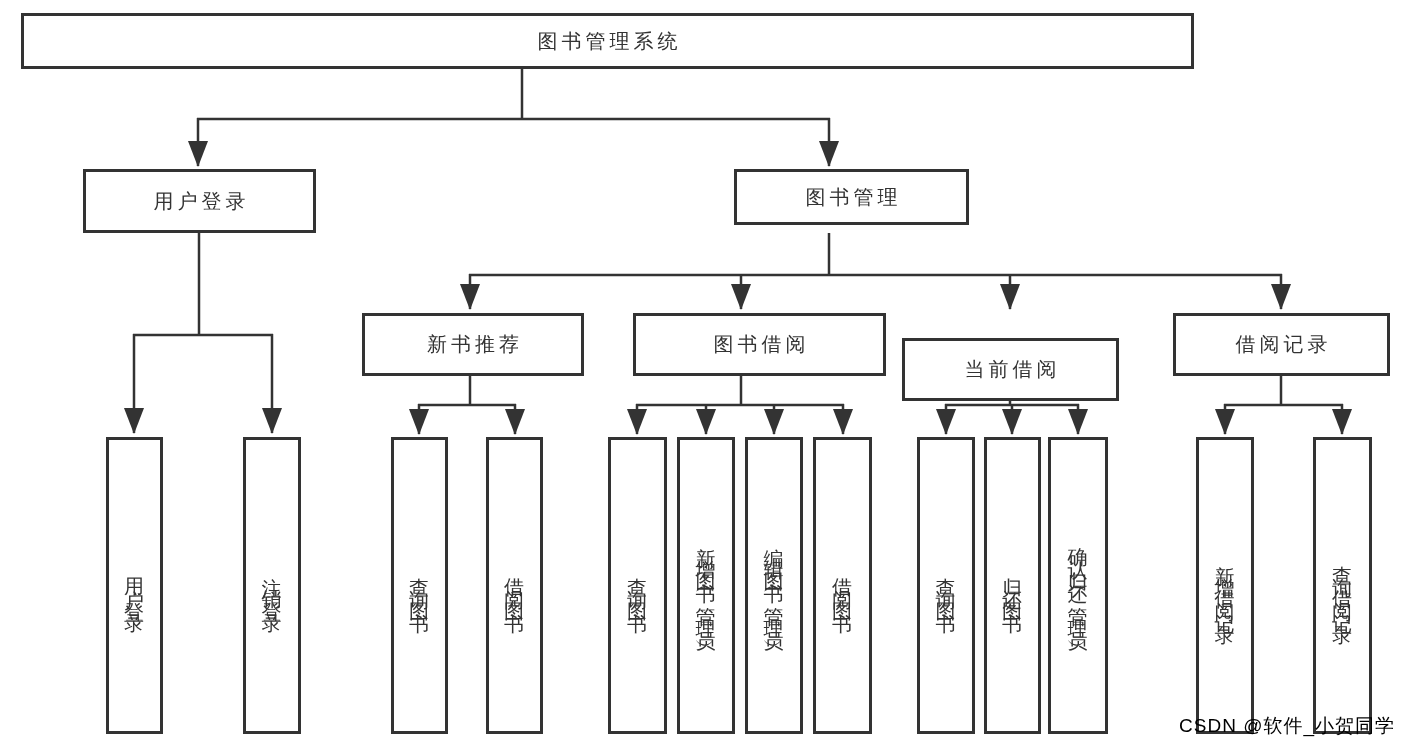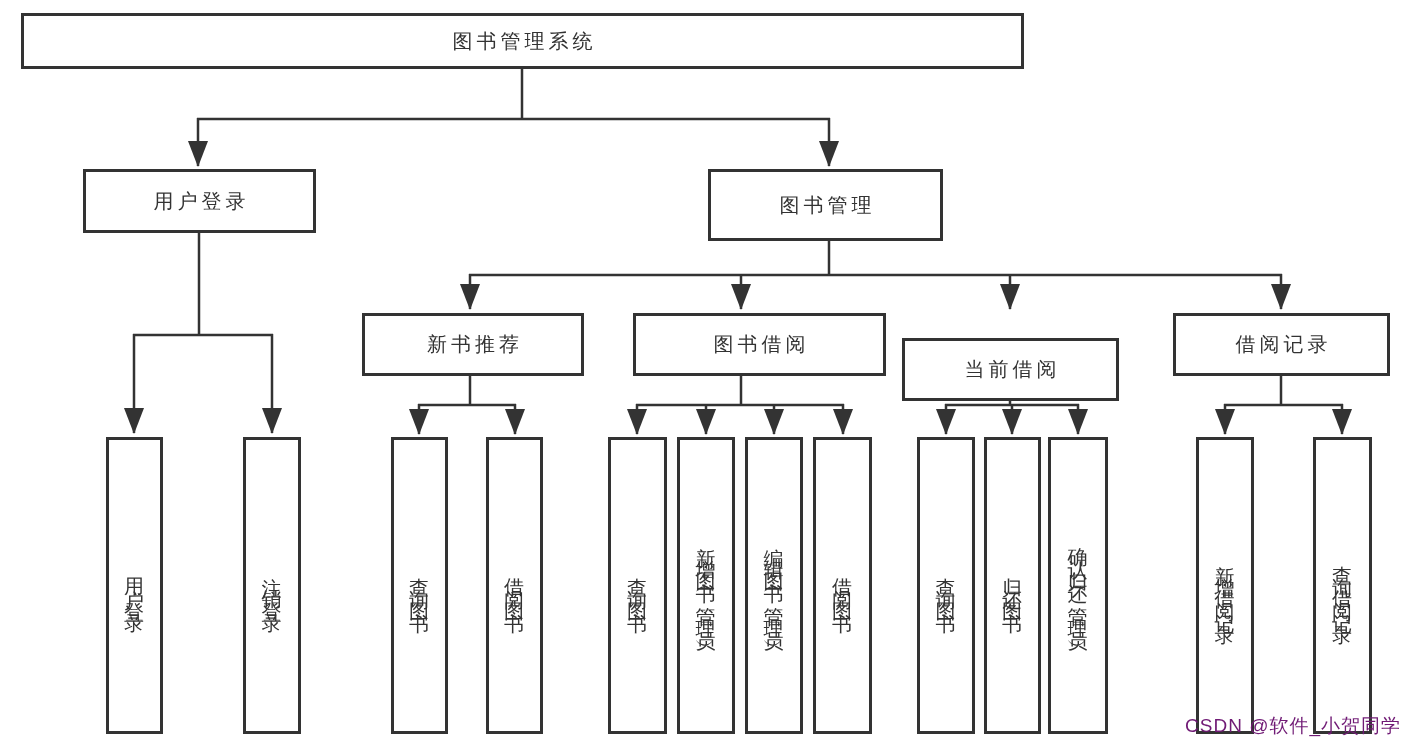--- a/index.html
+++ b/index.html
@@ -19,22 +19,22 @@
   .hlabel {
     font-size: 20px; letter-spacing: 4px; text-indent: 4px;
     white-space: nowrap; color: #333333;
   }
   .vbox .vlabel {
     writing-mode: vertical-rl; text-orientation: mixed;
     font-size: 20px; letter-spacing: 12px;
     color: #333333; line-height: 1;
   }
   #watermark {
-    position: absolute; right: 4px; bottom: 8px;
-    font-size: 19px; color: #701a75; letter-spacing: 1px;
+    position: absolute; right: 10px; bottom: 8px;
+    font-size: 19px; color: #000000; letter-spacing: 1px;
     z-index: 2; white-space: nowrap;
   }
 </style>
 </head>
 <body>
 
 <div id="stage">
 
   <svg id="connectors" width="1405" height="747" viewBox="0 0 1405 747">
     <defs>
@@ -79,28 +79,28 @@
       <line x1="1012" y1="404" x2="1012" y2="434" marker-end="url(#ah)"></line>
       <line x1="1078" y1="404" x2="1078" y2="434" marker-end="url(#ah)"></line>
 
       <line x1="1281" y1="376" x2="1281" y2="406"></line>
       <line x1="1224" y1="405" x2="1343" y2="405"></line>
       <line x1="1225" y1="404" x2="1225" y2="434" marker-end="url(#ah)"></line>
       <line x1="1342" y1="404" x2="1342" y2="434" marker-end="url(#ah)"></line>
     </g>
   </svg>
 
-  <div class="box" style="left:21px; top:13px; width:1003px; height:56px;">
+  <div class="box" style="left:21px; top:13px; width:1173px; height:56px;">
     <span class="hlabel">图书管理系统</span>
   </div>
 
   <div class="box" style="left:83px; top:169px; width:233px; height:64px;">
     <span class="hlabel">用户登录</span>
   </div>
-  <div class="box" style="left:708px; top:169px; width:235px; height:72px;">
+  <div class="box" style="left:734px; top:169px; width:235px; height:56px;">
     <span class="hlabel">图书管理</span>
   </div>
 
   <div class="box" style="left:362px; top:313px; width:222px; height:63px;">
     <span class="hlabel">新书推荐</span>
   </div>
   <div class="box" style="left:633px; top:313px; width:253px; height:63px;">
     <span class="hlabel">图书借阅</span>
   </div>
   <div class="box" style="left:902px; top:313px; width:217px; height:63px;margin-top:25px;">

